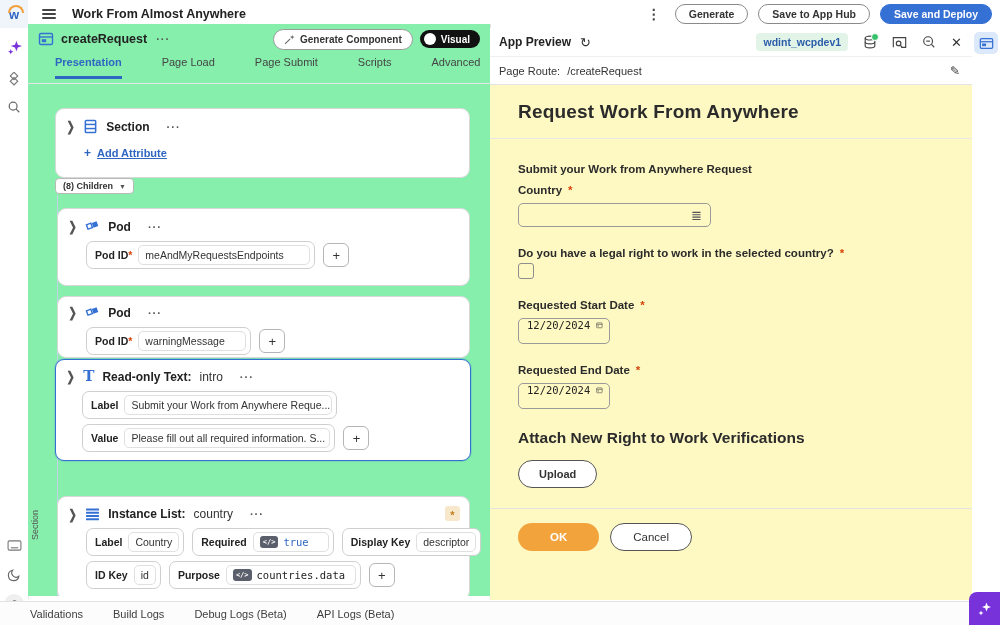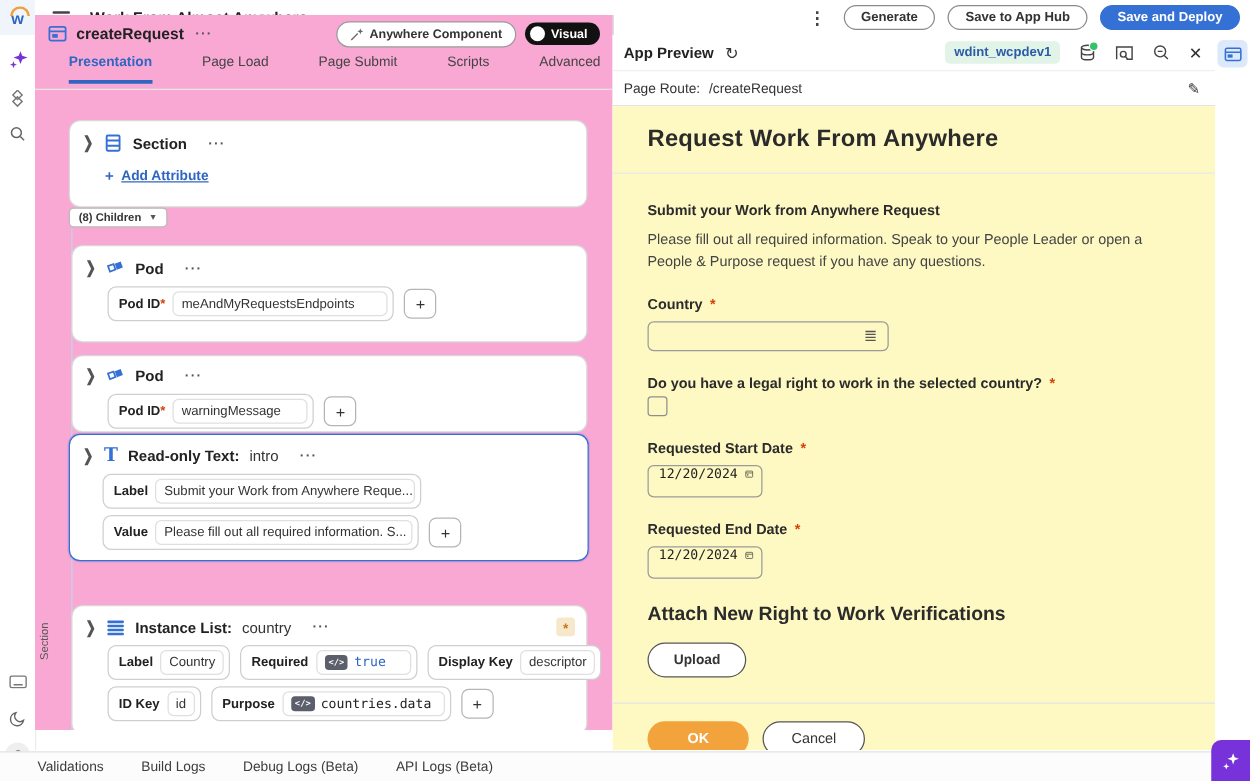--- a/index.html
+++ b/index.html
@@ -15,21 +15,21 @@
   .tb-title{margin-left:16px;font-size:12.5px;font-weight:bold;color:#222;}
   .tb-right{margin-left:auto;display:flex;align-items:center;gap:10px;padding-right:8px;}
   .kebab{color:#444;font-size:14px;font-weight:bold;padding:0 4px;cursor:pointer;}
   .pill{border:1px solid #8a8a8a;border-radius:12px;background:#fff;font-size:10.5px;font-weight:bold;color:#333;padding:4px 13px;line-height:1;cursor:pointer;white-space:nowrap;}
   .pill.primary{background:#3570d4;border-color:#3570d4;color:#fff;}
   
   .leftrail{left:0;top:28px;width:28px;height:572px;background:#fff;border-right:1px solid #ececec;}
   .rail-ic{width:28px;height:26px;display:flex;align-items:center;justify-content:center;cursor:pointer;}
   .person-bg{background:#efefef;border-radius:50%;width:20px;height:20px;display:flex;align-items:center;justify-content:center;margin:auto;}
   
-  .lpanel{left:28px;top:12px;width:462px;height:572px;background:#f9a8d4;border-right:1px solid #e2e2e2;overflow:hidden;}
+  .lpanel{left:28px;top:24px;width:462px;height:572px;background:#86efac;border-right:1px solid #e2e2e2;overflow:hidden;}
   .lp-head{position:absolute;left:0;top:0;width:462px;height:30px;display:flex;align-items:center;padding-left:10px;box-sizing:border-box;}
   .lp-name{font-size:12.5px;font-weight:bold;color:#222;margin-left:7px;}
   .dots{color:#555;font-weight:bold;letter-spacing:1px;margin-left:9px;font-size:11px;cursor:pointer;}
   .lp-head-right{margin-left:auto;display:flex;align-items:center;gap:7px;padding-right:10px;}
   .gen-pill{border:1px solid #9a9a9a;border-radius:12px;font-size:10px;font-weight:bold;color:#333;padding:4px 10px;display:flex;align-items:center;gap:5px;background:#fff;cursor:pointer;}
   .visual-pill{background:#111;color:#fff;border-radius:12px;font-size:10px;font-weight:bold;padding:3px 10px 3px 4px;display:flex;align-items:center;gap:5px;cursor:pointer;}
   .visual-knob{width:12px;height:12px;border-radius:50%;background:#fff;}
   .tabs{position:absolute;left:0;top:32px;width:462px;height:28px;border-bottom:1px solid #e5e5e5;display:flex;align-items:flex-start;gap:40px;padding-left:27px;box-sizing:border-box;}
   .tab{font-size:11px;color:#444;padding-bottom:8px;cursor:pointer;border-bottom:3px solid transparent;}
   .tab.active{color:#2f66c2;font-weight:bold;border-bottom-color:#2f66c2;}
@@ -169,21 +169,21 @@
         <rect x="3.8" y="8.2" width="4.4" height="3" fill="#3570d4" stroke="none"></rect>
       </svg>
     <span class="lp-name">createRequest</span>
     <span class="dots">···</span>
     <div class="lp-head-right">
       <button class="gen-pill">
         <svg width="11" height="11" viewBox="0 0 16 16">
             <path d="M12 1l.9 2.6L15.5 4.5l-2.6.9L12 8l-.9-2.6L8.5 4.5l2.6-.9z" fill="#666"></path>
             <line x1="1.5" y1="14.5" x2="9" y2="7" stroke="#666" stroke-width="1.5"></line>
           </svg>
-        <span>Anywhere Component</span>
+        <span>Generate Component</span>
       </button>
       <div class="visual-pill">
         <span class="visual-knob"></span>
         <span>Visual</span>
       </div>
     </div>
   </div>
 
   <div class="tabs">
     <div class="tab active">Presentation</div>
@@ -363,21 +363,20 @@
     <span style="margin-left:7px;color:#333;">/createRequest</span>
     <span class="pencil">✎</span>
   </div>
 
   <div class="pv-body">
     <div class="pv-titleblock">
       <div class="pv-title">Request Work From Anywhere</div>
     </div>
     <div class="pv-form">
       <div class="pv-h2">Submit your Work from Anywhere Request</div>
-      <div class="pv-p">Please fill out all required information. Speak to your People Leader or open a People &amp; Purpose request if you have any questions.</div>
 
       <div class="pv-label">
         <span>Country</span>
         <span class="req">*</span>
       </div>
       <div class="pv-input">
         <span class="listglyph">≣</span>
       </div>
 
       <div class="pv-label" style="margin-bottom:4px;">

